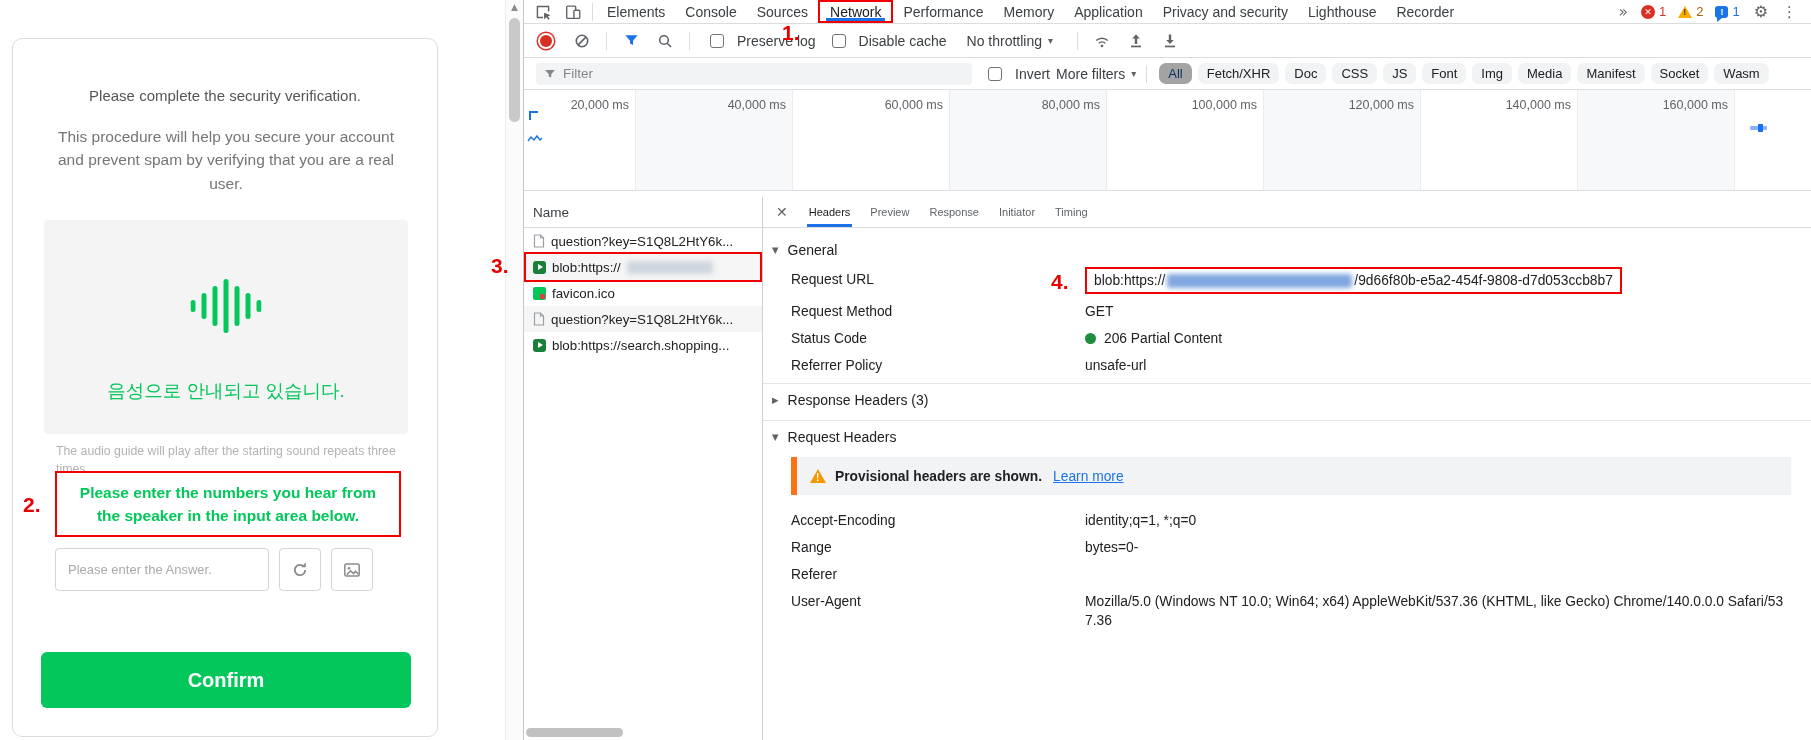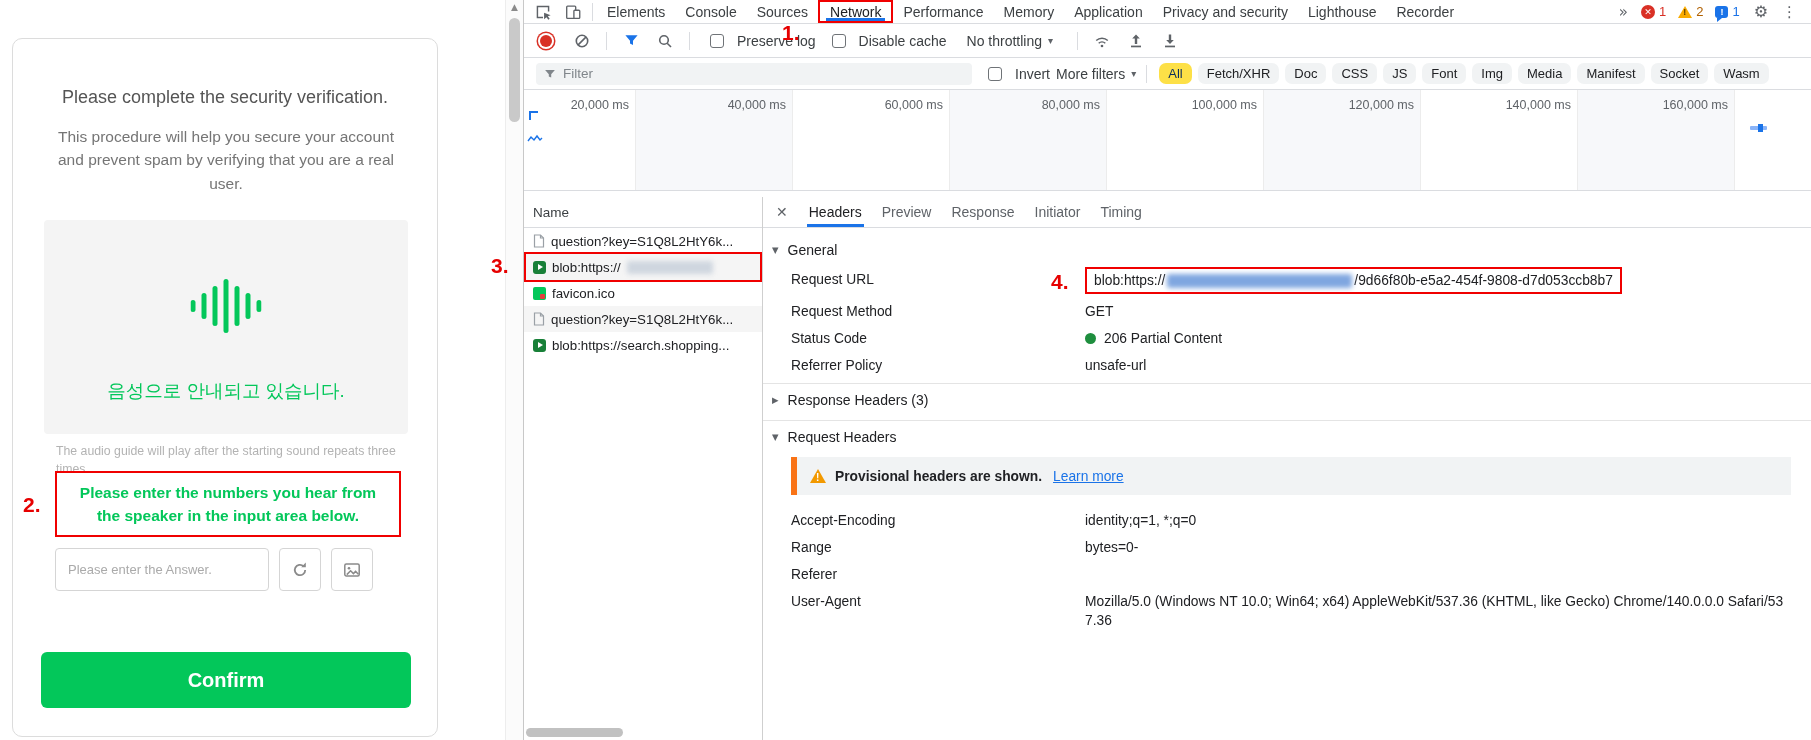--- a/index.html
+++ b/index.html
@@ -5,21 +5,21 @@
   * { box-sizing: border-box; }
   html,body { margin:0; padding:0; background:#fff; }
   body { font-family:"Liberation Sans", sans-serif; color:#202124; }
   .stage { position:relative; width:1811px; height:740px; overflow:hidden; background:#fff; }
   .glyph { font-family:"DejaVu Sans", sans-serif; }
   .annot { font-weight:bold; font-size:21px; color:#e60000; line-height:1; }
 
   
   .verify-panel { position:absolute; left:0; top:0; width:505px; height:740px; background:#fff; }
   .verify-card { position:absolute; left:12px; top:38px; width:426px; height:699px; border:1px solid #dcdcdc; border-radius:10px; background:#fff; }
-  .v-heading { position:absolute; top:48px; left:0; width:100%; text-align:center; font-size:18px; color:#555; }
+  .v-heading { position:absolute; top:48px; left:0; width:100%; text-align:center; font-size:15px; color:#555; }
   .v-desc { position:absolute; top:86px; left:36px; width:354px; text-align:center; font-size:15.5px; color:#757575; line-height:1.5; }
   .v-audiobox { position:absolute; left:31px; top:181px; width:364px; height:214px; background:#f4f4f4; border-radius:4px; }
   .waveform { position:absolute; left:50%; top:58px; transform:translateX(-50%); }
   .v-korean { position:absolute; top:158px; width:100%; text-align:center; font-size:18.5px; color:#03c75a; }
   .v-note { position:absolute; top:404px; left:43px; width:340px; text-align:left; font-size:12.3px; color:#b3b3b3; line-height:1.45; }
   .v-instruction-box { position:absolute; left:42px; top:432px; width:346px; height:66px; border:2px solid #f00000; display:flex; align-items:center; justify-content:center; background:transparent; }
   .annot-2 { position:absolute; left:-34px; top:21px; }
   .v-instruction { width:320px; text-align:center; font-size:15.5px; font-weight:bold; color:#03c75a; line-height:1.5; }
   .v-input-row { position:absolute; left:42px; top:509px; display:flex; gap:10px; align-items:center; }
   .v-input { width:214px; height:43px; border:1px solid #d5d5d5; border-radius:4px; padding:0 12px; font-size:13px; color:#333; outline:none; font-family:inherit; }
@@ -65,21 +65,21 @@
   .cb-label { color:#3c4043; font-size:14px; white-space:nowrap; }
   .throttle { display:flex; align-items:center; gap:6px; margin:0 14px; color:#3c4043; white-space:nowrap; }
   .dd-arrow { font-size:10px; color:#5f6368; }
 
   .dt-filterrow { height:32px; display:flex; align-items:center; border-bottom:1px solid #dadce0; padding-left:12px; gap:6px; }
   .filter-box { width:436px; height:22px; background:#f1f3f4; border-radius:4px; display:flex; align-items:center; gap:7px; padding:0 8px; flex-shrink:0; }
   .filter-ph { color:#80868b; font-size:13.5px; }
   .more-filters { display:flex; align-items:center; gap:6px; color:#3c4043; white-space:nowrap; }
   .chips { display:flex; gap:6px; align-items:center; margin-left:2px; }
   .chip { padding:3px 9px; border-radius:7px; background:#f1f3f4; font-size:13px; color:#202124; white-space:nowrap; }
-  .chip.sel { background:#fde047; color:#0a2d5c; }
+  .chip.sel { background:#a3a3a3; color:#0a2d5c; }
 
   .dt-timeline { position:relative; height:101px; border-bottom:1px solid #dadce0; background:repeating-linear-gradient(to right, #ffffff 0 157px, #f7f8fa 157px 314px); background-position:-46px 0; overflow:hidden; }
   .gl { position:absolute; top:0; bottom:0; width:1px; background:#ececec; }
   .tick { position:absolute; top:8px; width:104px; text-align:right; font-size:12.5px; color:#5f6368; }
   .tm1 { position:absolute; left:5px; top:21px; width:9px; height:9px; border-left:2.5px solid #1a73e8; border-top:2.5px solid #1a73e8; }
   .tm2 { position:absolute; left:3px; top:44px; }
   .tm3 { position:absolute; left:1226px; top:36px; width:17px; height:4px; background:#8ab4f8; border-radius:1px; }
   .tm4 { position:absolute; left:1234px; top:34px; width:5px; height:8px; background:#1a73e8; }
 
   .dt-main { position:absolute; top:197px; left:0; right:0; bottom:0; display:flex; }
@@ -94,21 +94,21 @@
   .doc-ic { display:flex; flex-shrink:0; }
   .media-ic { width:13px; height:13px; border-radius:3px; background:#188038; display:flex; align-items:center; justify-content:center; flex-shrink:0; }
   .media-ic::after { content:""; border-left:5px solid #fff; border-top:3.5px solid transparent; border-bottom:3.5px solid transparent; margin-left:1px; }
   .fav-ic { width:13px; height:13px; border-radius:2px; background:#03c75a; position:relative; flex-shrink:0; }
   .fav-ic::after { content:""; position:absolute; right:1px; bottom:1px; width:5px; height:5px; background:#e53e3e; border-radius:1px; }
   .hthumb { position:absolute; bottom:3px; left:2px; width:97px; height:9px; background:#c1c1c1; border-radius:5px; }
 
   .dt-details { flex:1; min-width:0; position:relative; overflow:hidden; background:#fff; }
   .details-tabs { height:31px; display:flex; align-items:stretch; border-bottom:1px solid #dadce0; padding-left:2px; }
   .dclose { display:flex; align-items:center; padding:0 11px; color:#5f6368; font-size:14px; }
-  .dtab { display:flex; align-items:center; padding:0 10px; color:#5f6368; font-size:14px; position:relative; }
+  .dtab { display:flex; align-items:center; padding:0 10px; color:#5f6368; font-size:11px; position:relative; }
   .dtab.sel { color:#202124; }
   .dtab.sel::after { content:""; position:absolute; left:8px; right:8px; bottom:0; height:3px; background:#1a73e8; }
   .details-body { padding-top:6px; }
   .sec-row { display:flex; align-items:center; gap:9px; padding:8px 0 8px 9px; font-size:14px; color:#202124; }
   .tri { font-size:8.5px; color:#5f6368; }
   .sec-div { border-top:1px solid #e4e4e4; margin-top:4px; }
   .kv { display:flex; align-items:flex-start; padding:4px 0 4px 28px; line-height:19px; font-size:13.8px; }
   .kv .k { width:294px; flex-shrink:0; color:#202124; }
   .kv .v { color:#202124; word-break:break-all; }
   .kv .v.ua { max-width:700px; }

